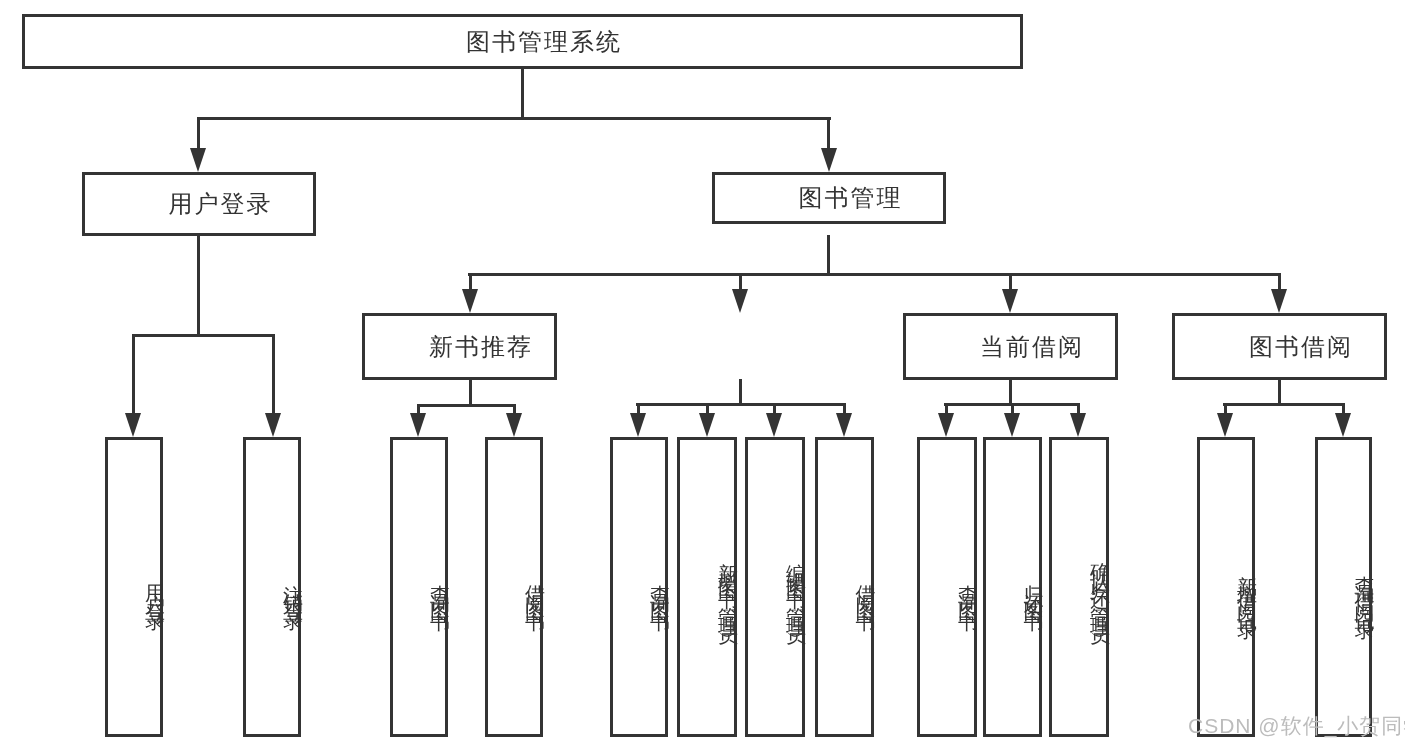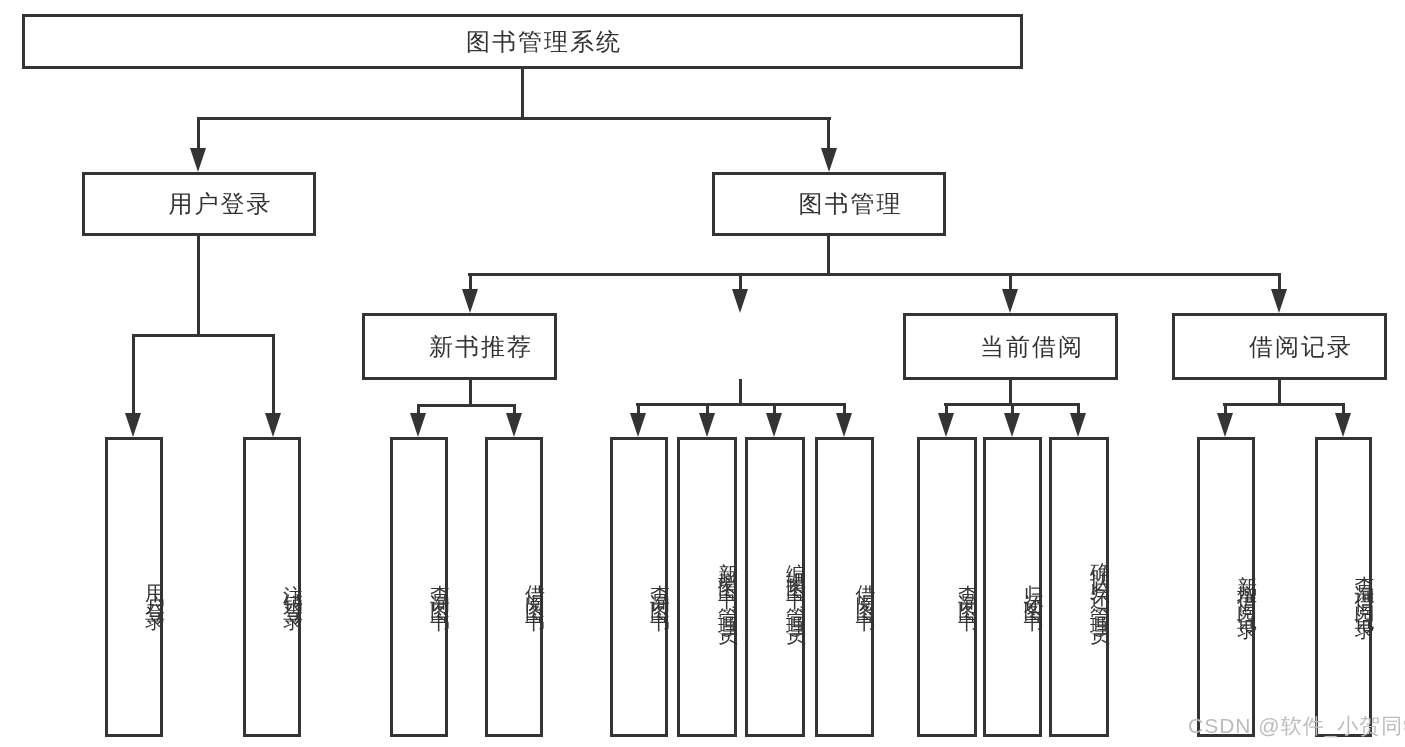--- a/index.html
+++ b/index.html
@@ -63,21 +63,21 @@
   <div class="box hbox" style="left:22px;top:14px;width:1001px;height:55px">图书管理系统</div>
 
   <div class="line vl" style="left:521px;top:68px;height:49px"></div>
   <div class="line hl" style="left:197px;top:117px;width:634px"></div>
   <div class="line vl" style="left:197px;top:117px;height:32px"></div>
   <div class="ah" style="left:190px;top:148px"></div>
   <div class="line vl" style="left:827px;top:117px;height:32px"></div>
   <div class="ah" style="left:821px;top:148px"></div>
 
   <div class="box hbox" style="left:82px;top:172px;width:234px;height:64px">用户登录</div>
-  <div class="box hbox" style="left:712px;top:172px;width:234px;height:64px">图书管理</div>
+  <div class="box hbox" style="left:712px;top:172px;width:234px;height:52px">图书管理</div>
 
   <div class="line vl" style="left:197px;top:235px;height:99px"></div>
   <div class="line hl" style="left:132px;top:334px;width:143px"></div>
   <div class="line vl" style="left:132px;top:334px;height:82px"></div>
   <div class="ah" style="left:125px;top:413px"></div>
   <div class="line vl" style="left:272px;top:334px;height:82px"></div>
   <div class="ah" style="left:265px;top:413px"></div>
 
   <div class="line vl" style="left:827px;top:235px;height:38px"></div>
   <div class="line hl" style="left:468px;top:273px;width:813px"></div>
@@ -85,21 +85,21 @@
   <div class="ah" style="left:462px;top:289px"></div>
   <div class="line vl" style="left:739px;top:273px;height:18px"></div>
   <div class="ah" style="left:732px;top:289px"></div>
   <div class="line vl" style="left:1009px;top:273px;height:18px"></div>
   <div class="ah" style="left:1002px;top:289px"></div>
   <div class="line vl" style="left:1278px;top:273px;height:18px"></div>
   <div class="ah" style="left:1271px;top:289px"></div>
 
   <div class="box hbox" style="left:362px;top:313px;width:195px;height:67px">新书推荐</div>
   <div class="box hbox" style="left:903px;top:313px;width:215px;height:67px">当前借阅</div>
-  <div class="box hbox" style="left:1172px;top:313px;width:215px;height:67px">借阅记录</div>
+  <div class="box hbox" style="left:1172px;top:313px;width:215px;height:67px">图书借阅</div>
 
   <div class="line vl" style="left:469px;top:379px;height:26px"></div>
   <div class="line hl" style="left:417px;top:404px;width:99px"></div>
   <div class="line vl" style="left:417px;top:404px;height:12px"></div>
   <div class="ah" style="left:410px;top:413px"></div>
   <div class="line vl" style="left:513px;top:404px;height:12px"></div>
   <div class="ah" style="left:506px;top:413px"></div>
 
   <div class="line vl" style="left:739px;top:379px;height:25px"></div>
   <div class="line hl" style="left:636px;top:403px;width:210px"></div>

